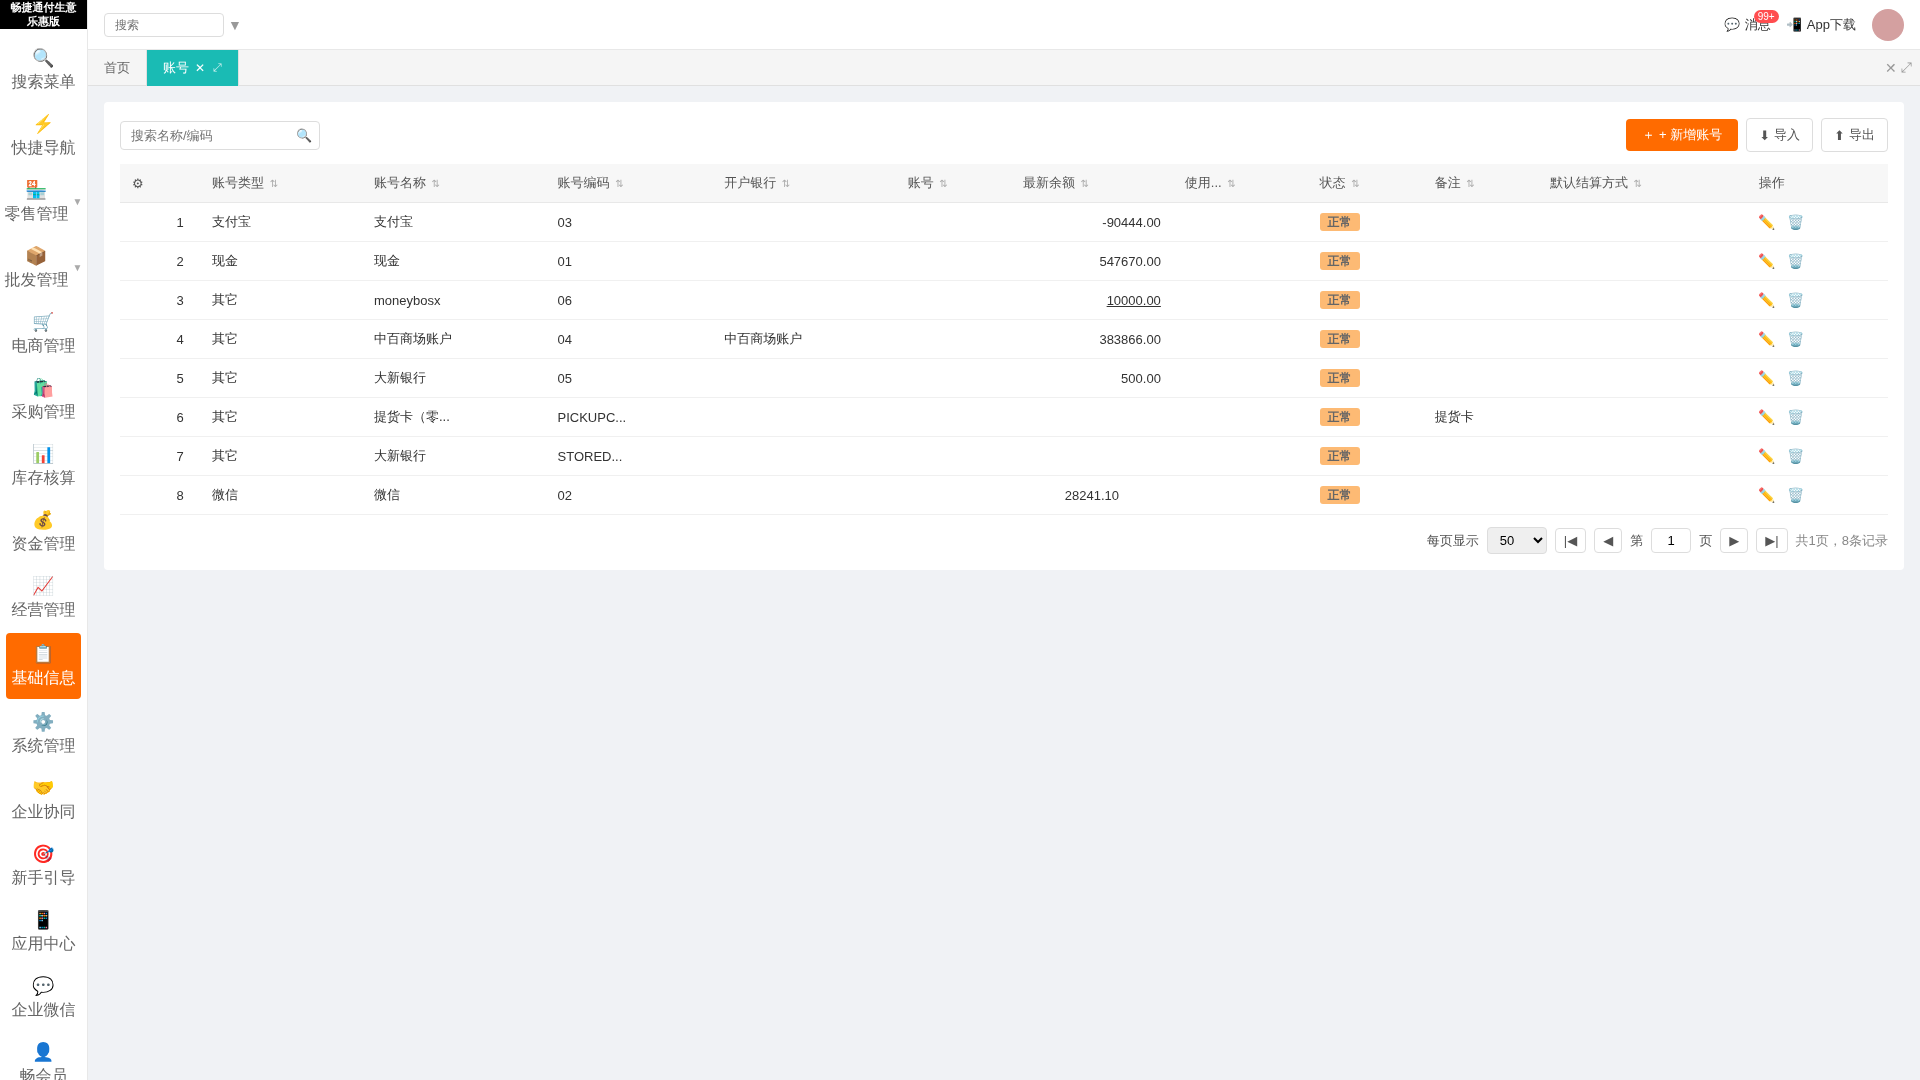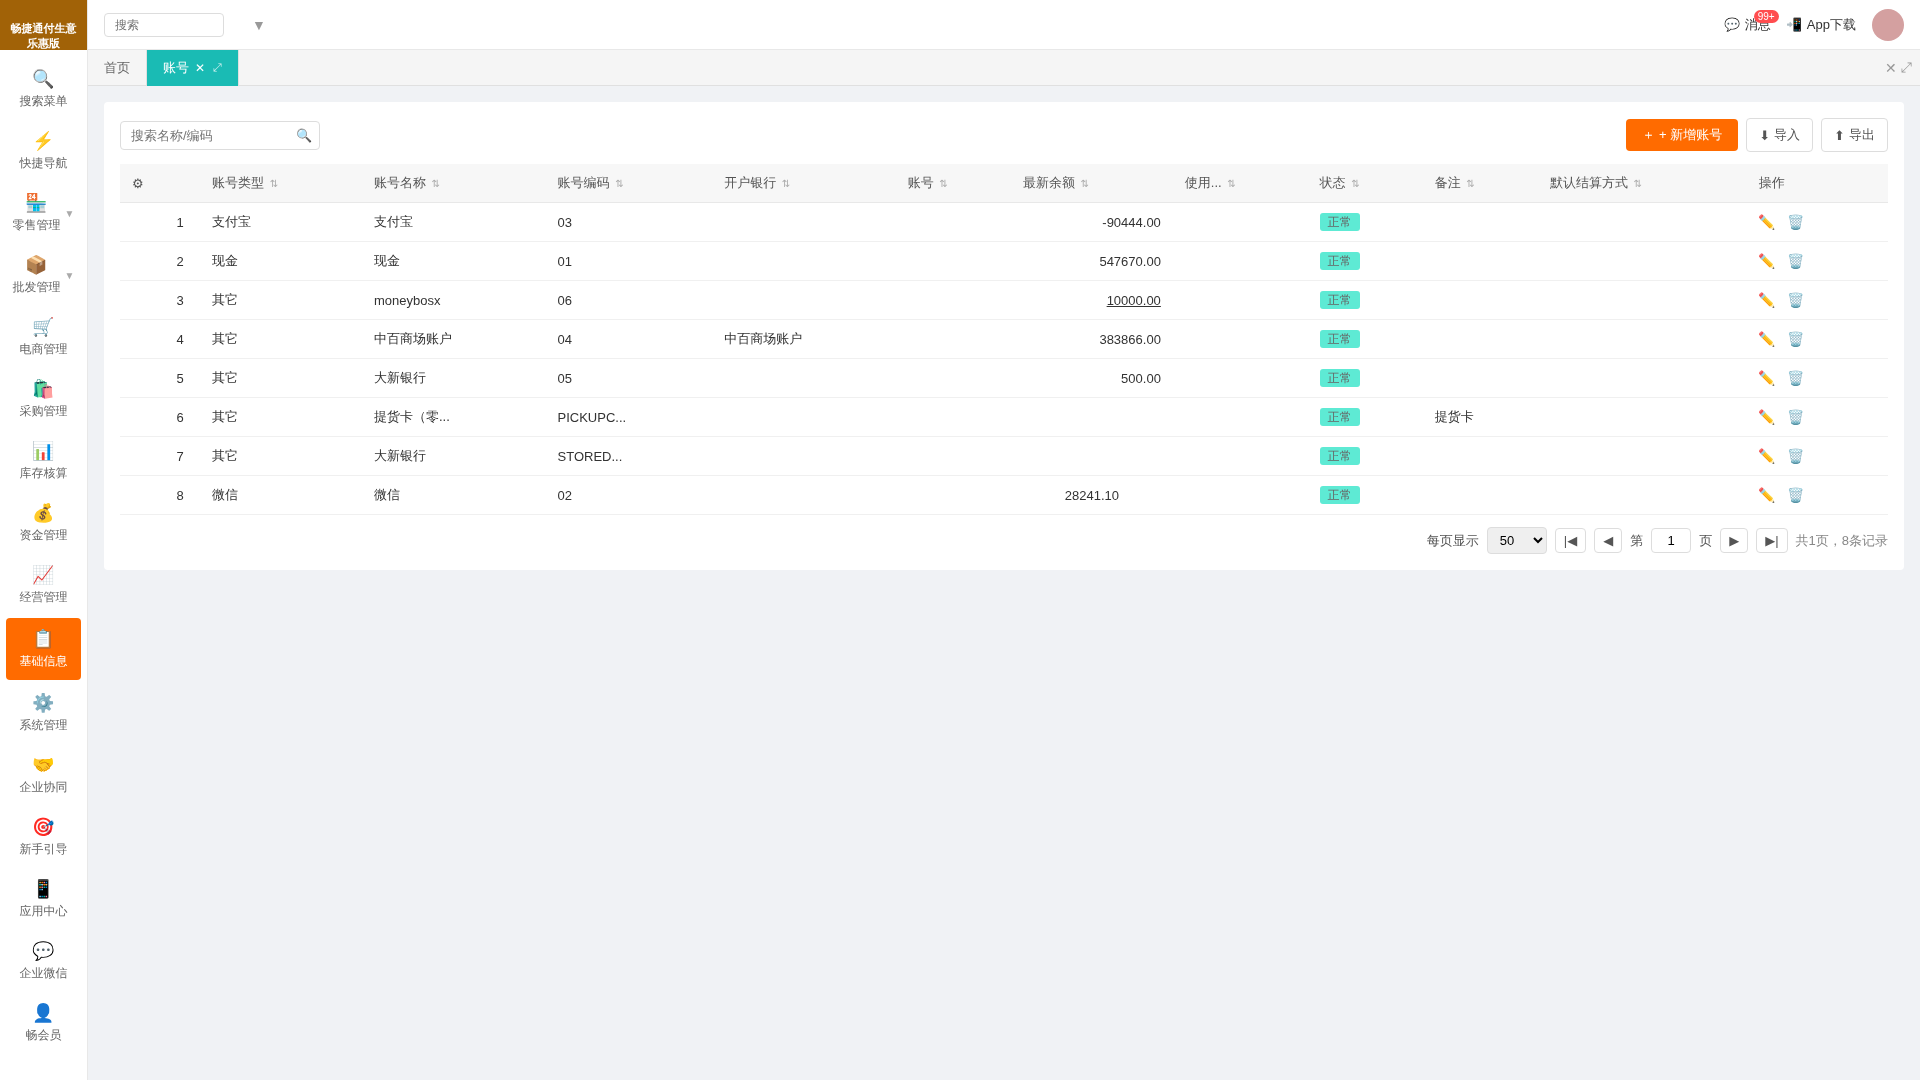--- a/index.html
+++ b/index.html
@@ -1,33 +1,33 @@
 <!DOCTYPE html>
 <html><head>
   <meta charset="utf-8">
   <style>
     * { margin: 0; padding: 0; box-sizing: border-box; }
     body { font-family: "Microsoft YaHei", Arial, sans-serif; font-size: 13px; background: #f0f2f5; color: #333; width: 1920px; height: 1080px; overflow: hidden; display: flex; }
 
     
     .sidebar { width: 88px; background: #fff; height: 1080px; display: flex; flex-direction: column; border-right: 1px solid #e8e8e8; flex-shrink: 0; }
-    .sidebar-logo { background: #a16207; height: 50px; display: flex; align-items: flex-end; justify-content: center; }
+    .sidebar-logo { background: #000000; height: 50px; display: flex; align-items: flex-start; justify-content: center; }
     .logo-text { color: #fff; font-size: 11px; font-weight: bold; text-align: center; line-height: 1.3; }
     .sidebar-nav { flex: 1; display: flex; flex-direction: column; padding-top: 8px; }
     .sidebar-item { display: flex; flex-direction: column; align-items: center; justify-content: center; padding: 10px 4px; cursor: pointer; font-size: 12px; color: #666; position: relative; }
     .sidebar-item.active { background: #ff6b00; color: #fff; border-radius: 4px; margin: 2px 6px; }
     .sidebar-item .s-icon { font-size: 18px; margin-bottom: 3px; }
-    .sidebar-item-label { font-size: 12px; }
+    .sidebar-item-label { font-size: 16px; }
 
     
     .main { flex: 1; display: flex; flex-direction: column; height: 1080px; overflow: hidden; }
 
     
     .topbar { height: 50px; background: #fff; display: flex; align-items: center; justify-content: space-between; padding: 0 16px; border-bottom: 1px solid #e8e8e8; flex-shrink: 0; }
-    .topbar-left { display: flex; align-items: center; gap: 28px; }
+    .topbar-left { display: flex; align-items: center; gap: 4px; }
     .search-box { border: 1px solid #ddd; border-radius: 4px; padding: 4px 10px; font-size: 12px; width: 120px; color: #999; }
     .expand-btn { color: #999; cursor: pointer; font-size: 14px; }
     .topbar-right { display: flex; align-items: center; gap: 16px; }
     .msg-btn { display: flex; align-items: center; gap: 4px; font-size: 13px; color: #333; cursor: pointer; position: relative; }
     .badge { background: #ff4d4f; color: #fff; font-size: 10px; border-radius: 8px; padding: 1px 4px; position: absolute; top: -6px; right: -8px; }
     .app-btn { display: flex; align-items: center; gap: 4px; font-size: 13px; color: #333; cursor: pointer; }
     .avatar { width: 32px; height: 32px; border-radius: 50%; background: #d4a0a0; cursor: pointer; }
 
     
     .tabs { height: 36px; background: #f5f5f5; display: flex; align-items: center; padding: 0 0; border-bottom: 1px solid #e0e0e0; flex-shrink: 0; }
@@ -50,21 +50,21 @@
     .btn-outline { background: #fff; color: #555; border: 1px solid #ddd; border-radius: 4px; padding: 7px 12px; font-size: 13px; cursor: pointer; display: flex; align-items: center; gap: 4px; }
 
     
     .table-wrap { width: 100%; overflow-x: auto; }
     table { width: 100%; border-collapse: collapse; font-size: 13px; }
     thead tr { background: #f7f7f7; }
     thead th { padding: 10px 12px; text-align: left; font-weight: 500; color: #555; border-bottom: 1px solid #e8e8e8; white-space: nowrap; }
     thead th .sort-icon { font-size: 10px; color: #aaa; margin-left: 2px; }
     tbody tr { border-bottom: 1px solid #f0f0f0; }
     tbody td { padding: 10px 12px; color: #333; white-space: nowrap; }
-    .status-badge { background: #5eead4; color: #666; border-radius: 3px; padding: 2px 8px; font-size: 12px; }
+    .status-badge { background: #fdba74; color: #666; border-radius: 3px; padding: 2px 8px; font-size: 12px; font-weight: bold; }
     .action-btn { color: #999; cursor: pointer; margin-right: 8px; font-size: 14px; }
     .settings-col { width: 40px; }
     .num-col { width: 40px; text-align: center; }
 
     
     .pagination { display: flex; align-items: center; justify-content: flex-end; padding: 12px 0 0 0; gap: 8px; font-size: 13px; color: #555; }
     .page-size-select { border: 1px solid #ddd; border-radius: 4px; padding: 4px 8px; font-size: 13px; cursor: pointer; }
     .page-btn { border: 1px solid #ddd; background: #fff; border-radius: 4px; padding: 4px 8px; cursor: pointer; color: #555; font-size: 13px; }
     .page-input { border: 1px solid #ddd; border-radius: 4px; padding: 4px 6px; font-size: 13px; width: 40px; text-align: center; }
     .page-info { color: #888; font-size: 13px; }

